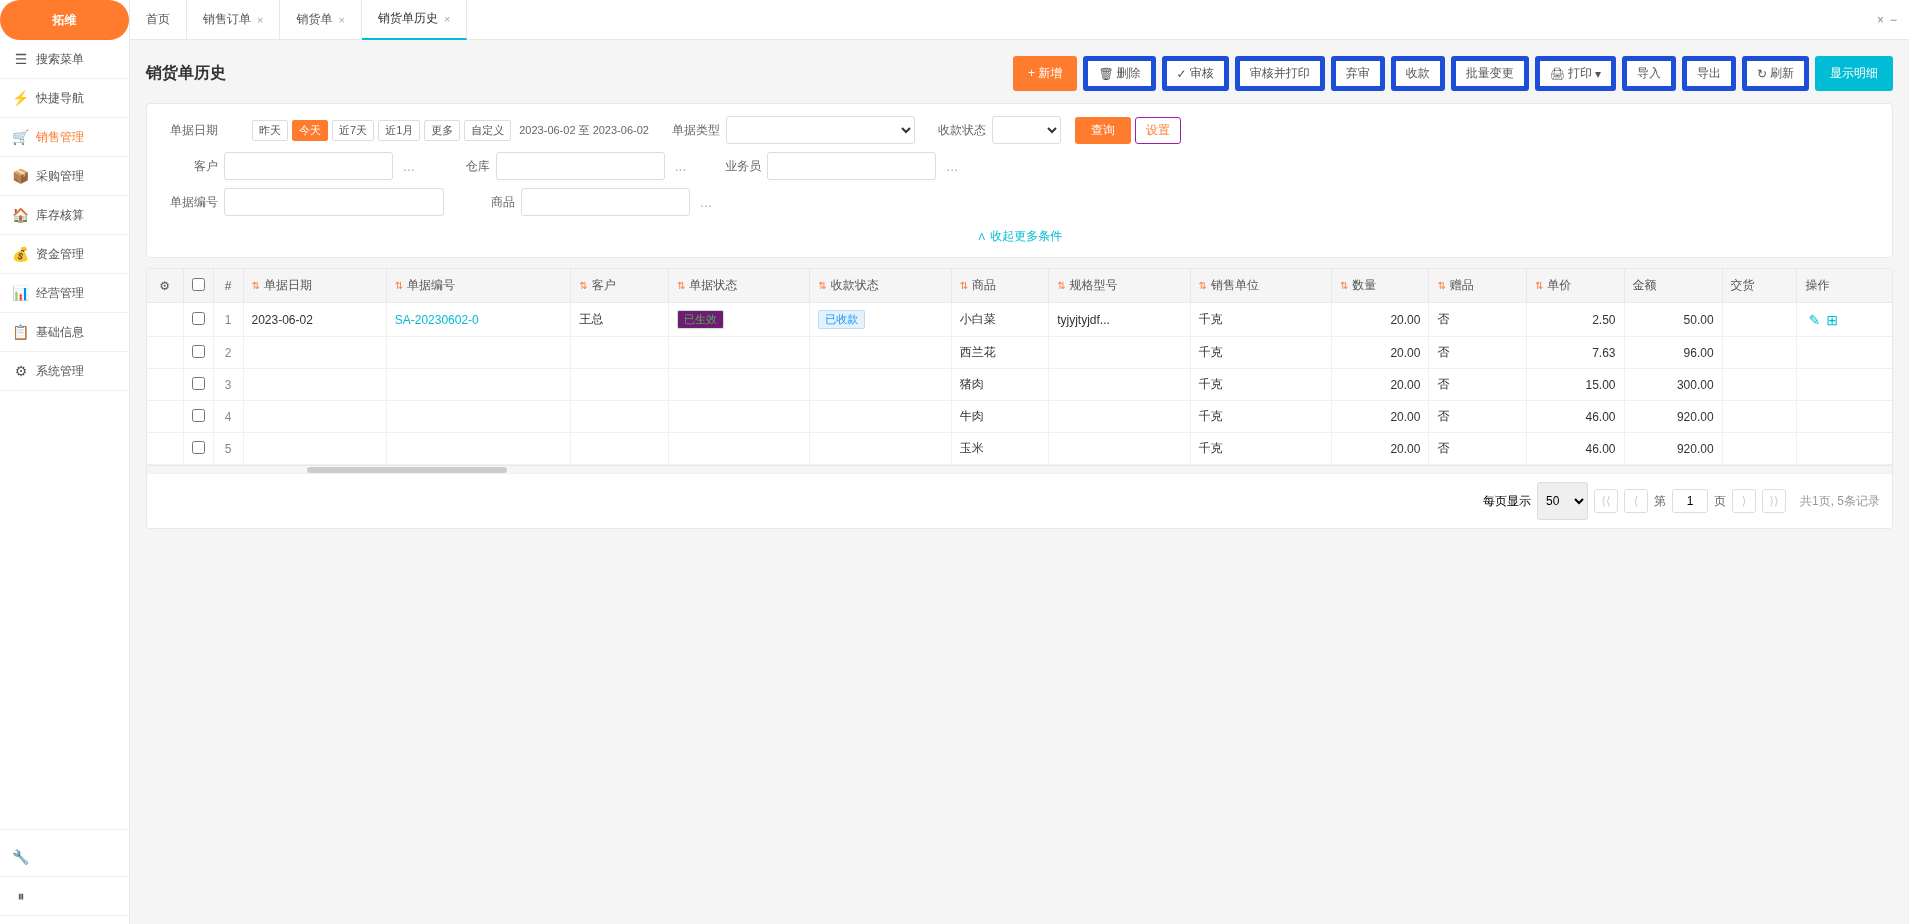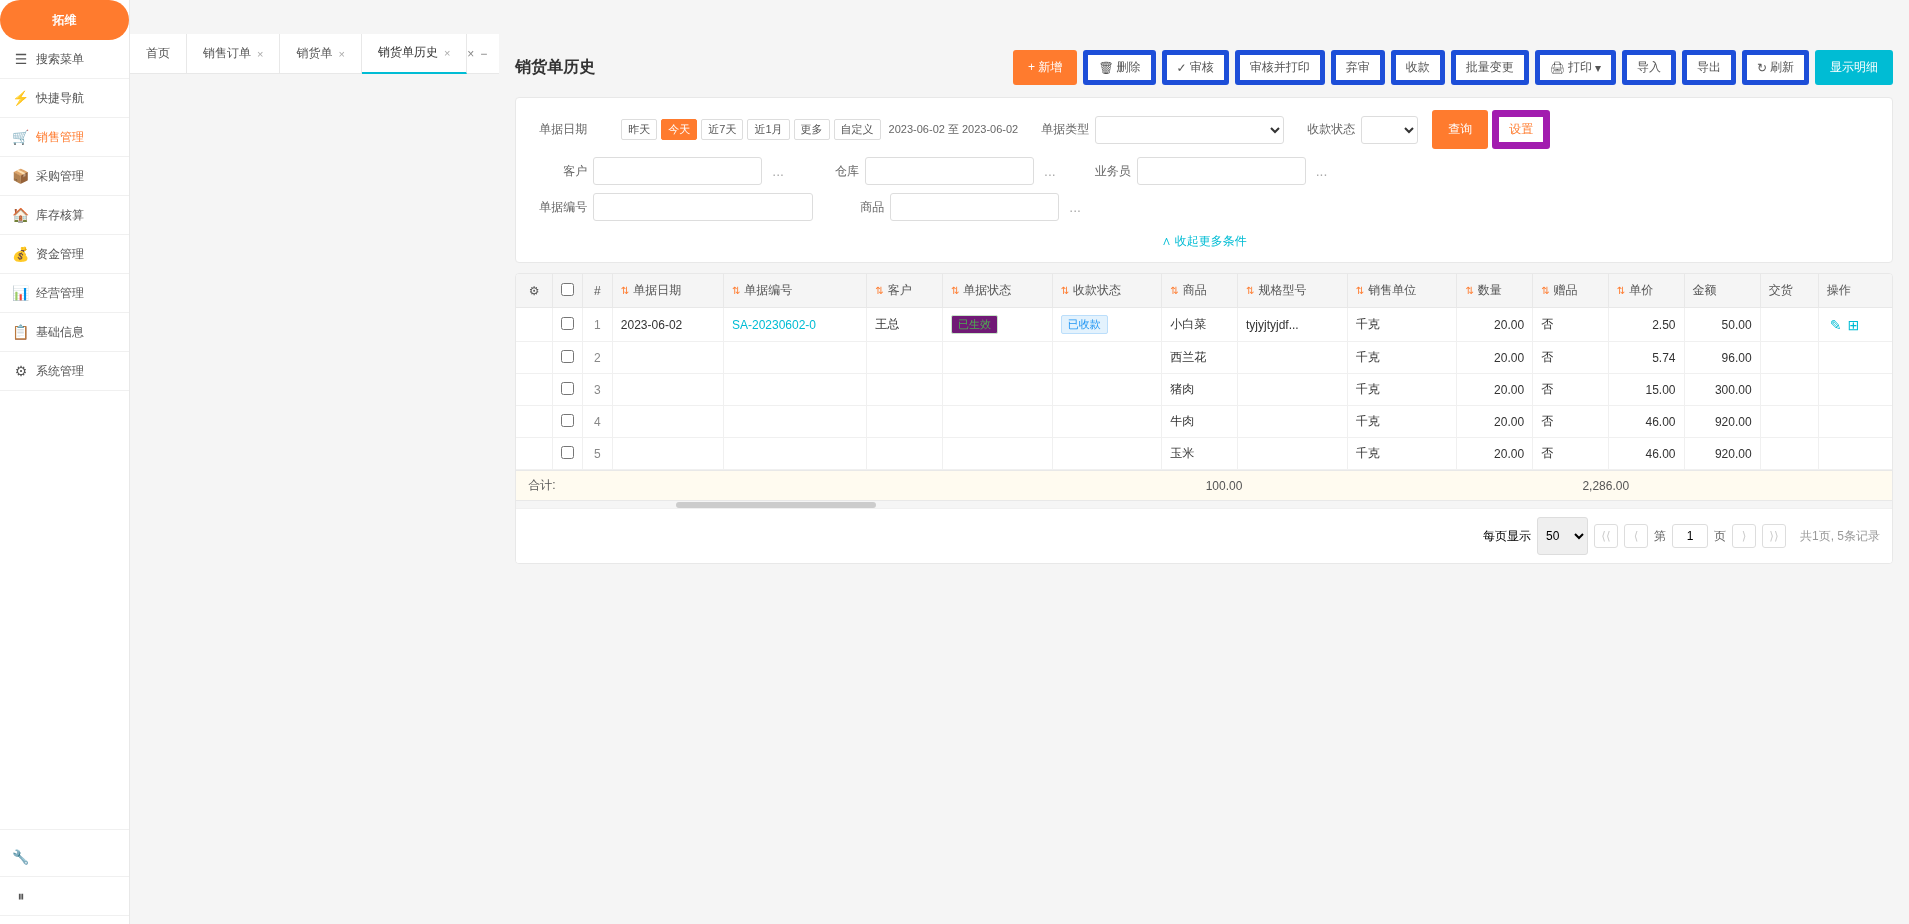--- a/index.html
+++ b/index.html
@@ -47,23 +47,22 @@
     .sidebar-bottom {
       margin-top: auto;
       border-top: 1px solid #f0f0f0;
       padding: 8px 0;
     }
 
     
     .main {
       flex: 1;
       display: flex;
-      flex-direction: row;
+      flex-direction: column;
       overflow: hidden;
-      margin-top: 34px;
     }
 
     
     .topbar {
       height: 40px;
       background: #fff;
       border-bottom: 1px solid #e8e8e8;
       display: flex;
       align-items: center;
     }
@@ -341,21 +340,21 @@
       width: 36px;
       height: 24px;
       border: 1px solid #ddd;
       border-radius: 3px;
       text-align: center;
       outline: none;
     }
 
     .settings-btn {
       background: #fff;
-      border: 7px solid #a21caf;
+      border: 1px solid #a21caf;
       color: #ff7b2e;
       padding: 4px 10px;
       cursor: pointer;
       border-radius: 3px;
       font-size: 12px;
       text-align: center;
     }
     .query-btn {
       background: #ff7b2e;
       color: white;
@@ -717,21 +716,21 @@
               <td></td>
               <td></td>
               <td></td>
               <td></td>
               <td></td>
               <td>西兰花</td>
               <td></td>
               <td>千克</td>
               <td style="text-align: right;">20.00</td>
               <td>否</td>
-              <td style="text-align: right;">5.74</td>
+              <td style="text-align: right;">7.63</td>
               <td style="text-align: right;">96.00</td>
               <td></td>
               <td></td>
             </tr>
             <tr>
               <td style="text-align: center;"></td>
               <td style="text-align: center;"><input type="checkbox" style=""></td>
               <td style="text-align: center; color: rgb(136, 136, 136);">3</td>
               <td></td>
               <td></td>
@@ -782,27 +781,20 @@
               <td style="text-align: right;">20.00</td>
               <td>否</td>
               <td style="text-align: right;">46.00</td>
               <td style="text-align: right;">920.00</td>
               <td></td>
               <td></td>
             </tr>
           </tbody>
       </table>
 
-      <div class="table-footer">
-        <span>合计:</span>
-        <div class="footer-total" style="margin-left: 650px;">
-          <span>100.00</span>
-          <span style="margin-left:260px;">2,286.00</span>
-        </div>
-      </div>
 
       <div class="scrollbar-row">
         <div class="scrollbar-thumb"></div>
       </div>
 
       <div class="pagination-bar">
         <span>每页显示</span>
         <select class="page-size-select">
           <option value="20">20</option>
           <option value="50" selected="">50</option>

